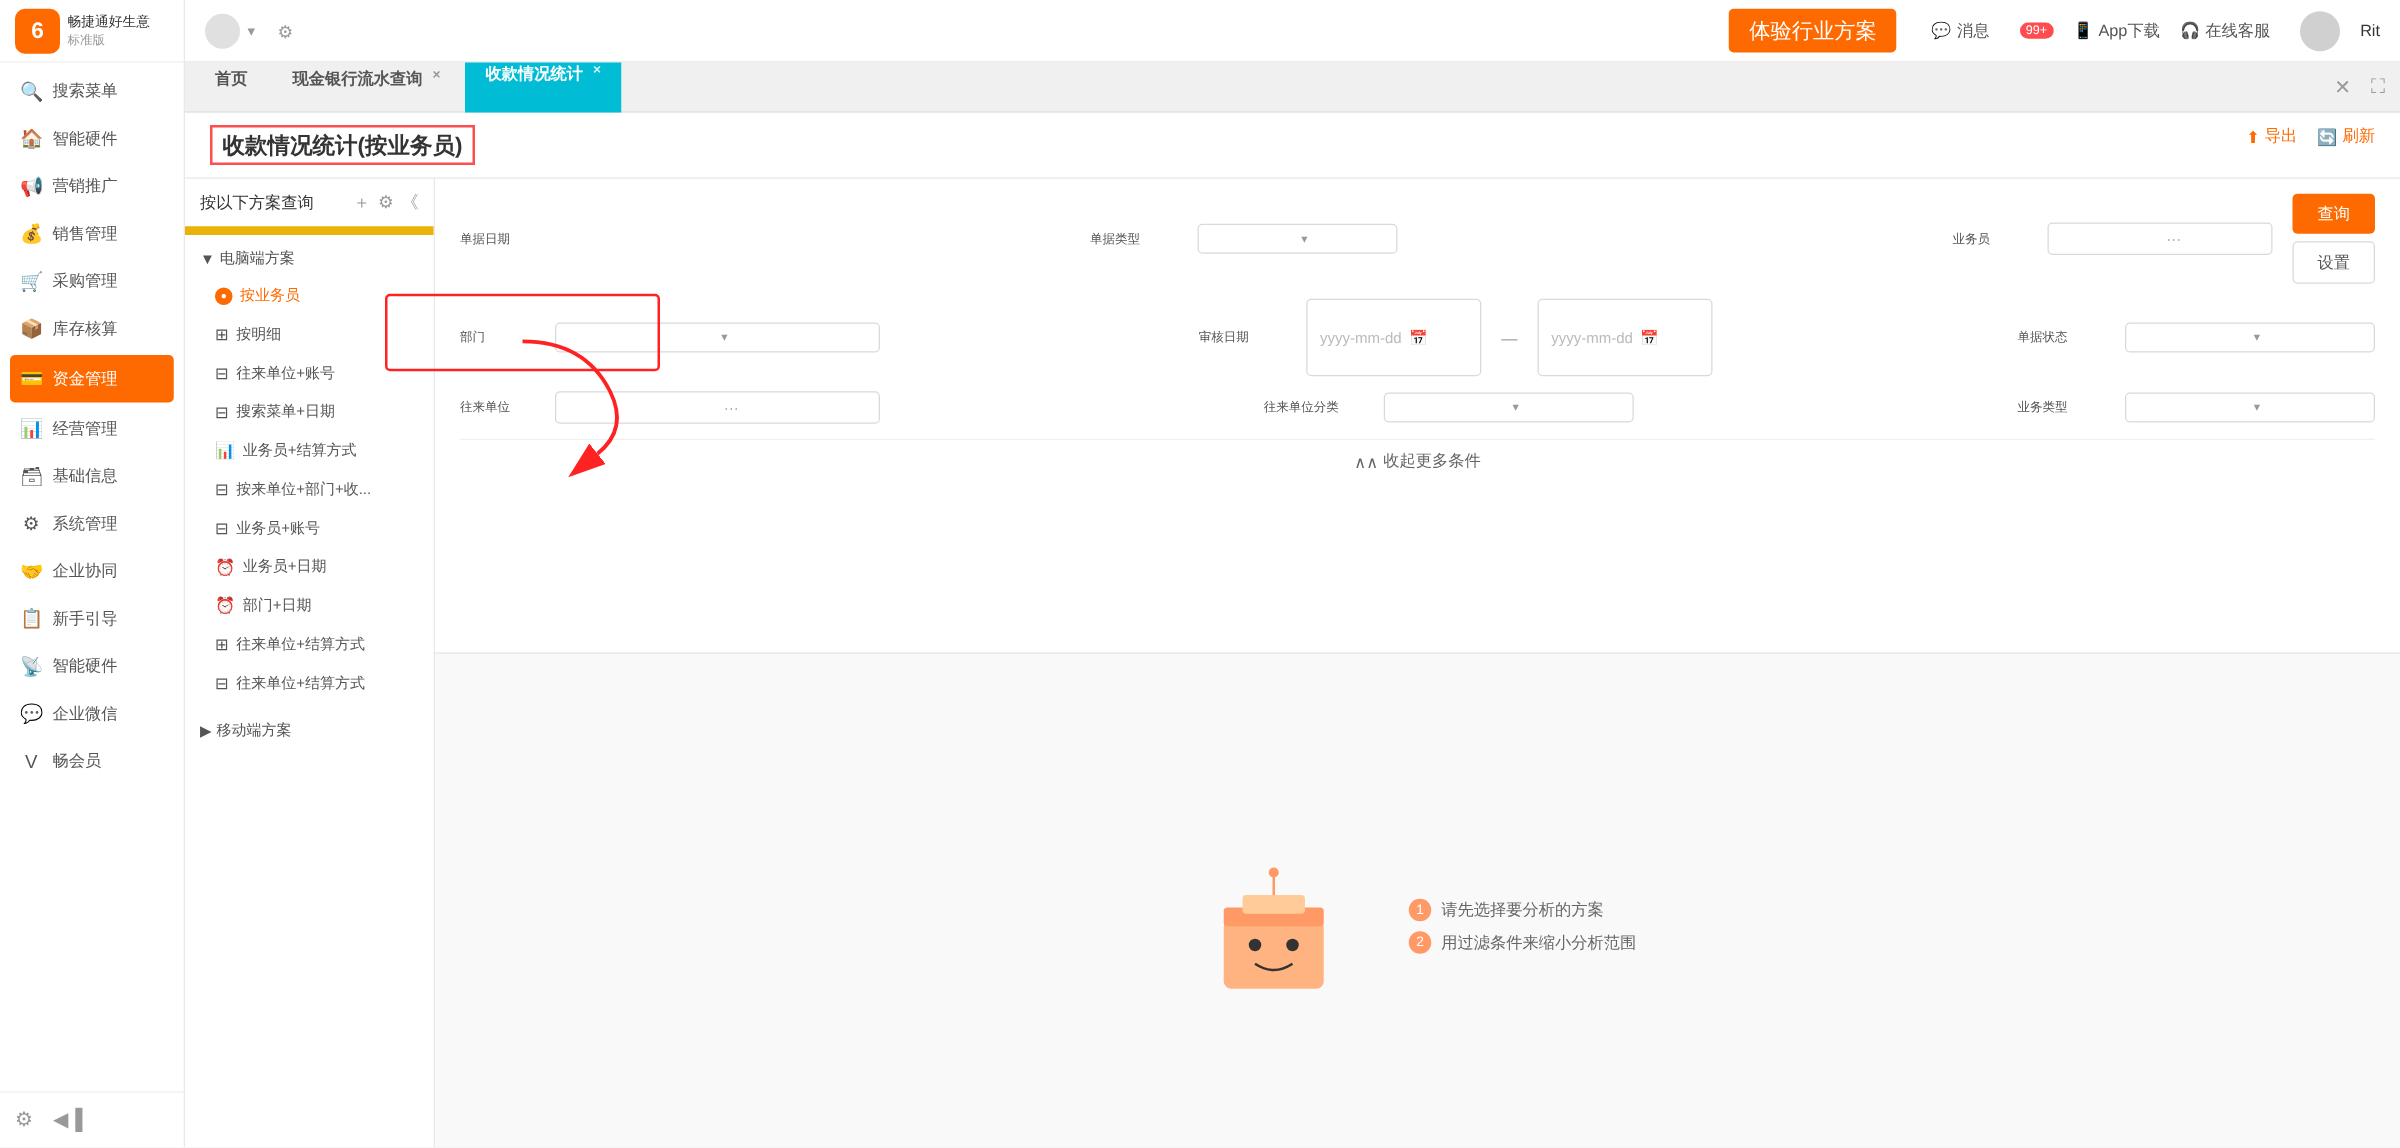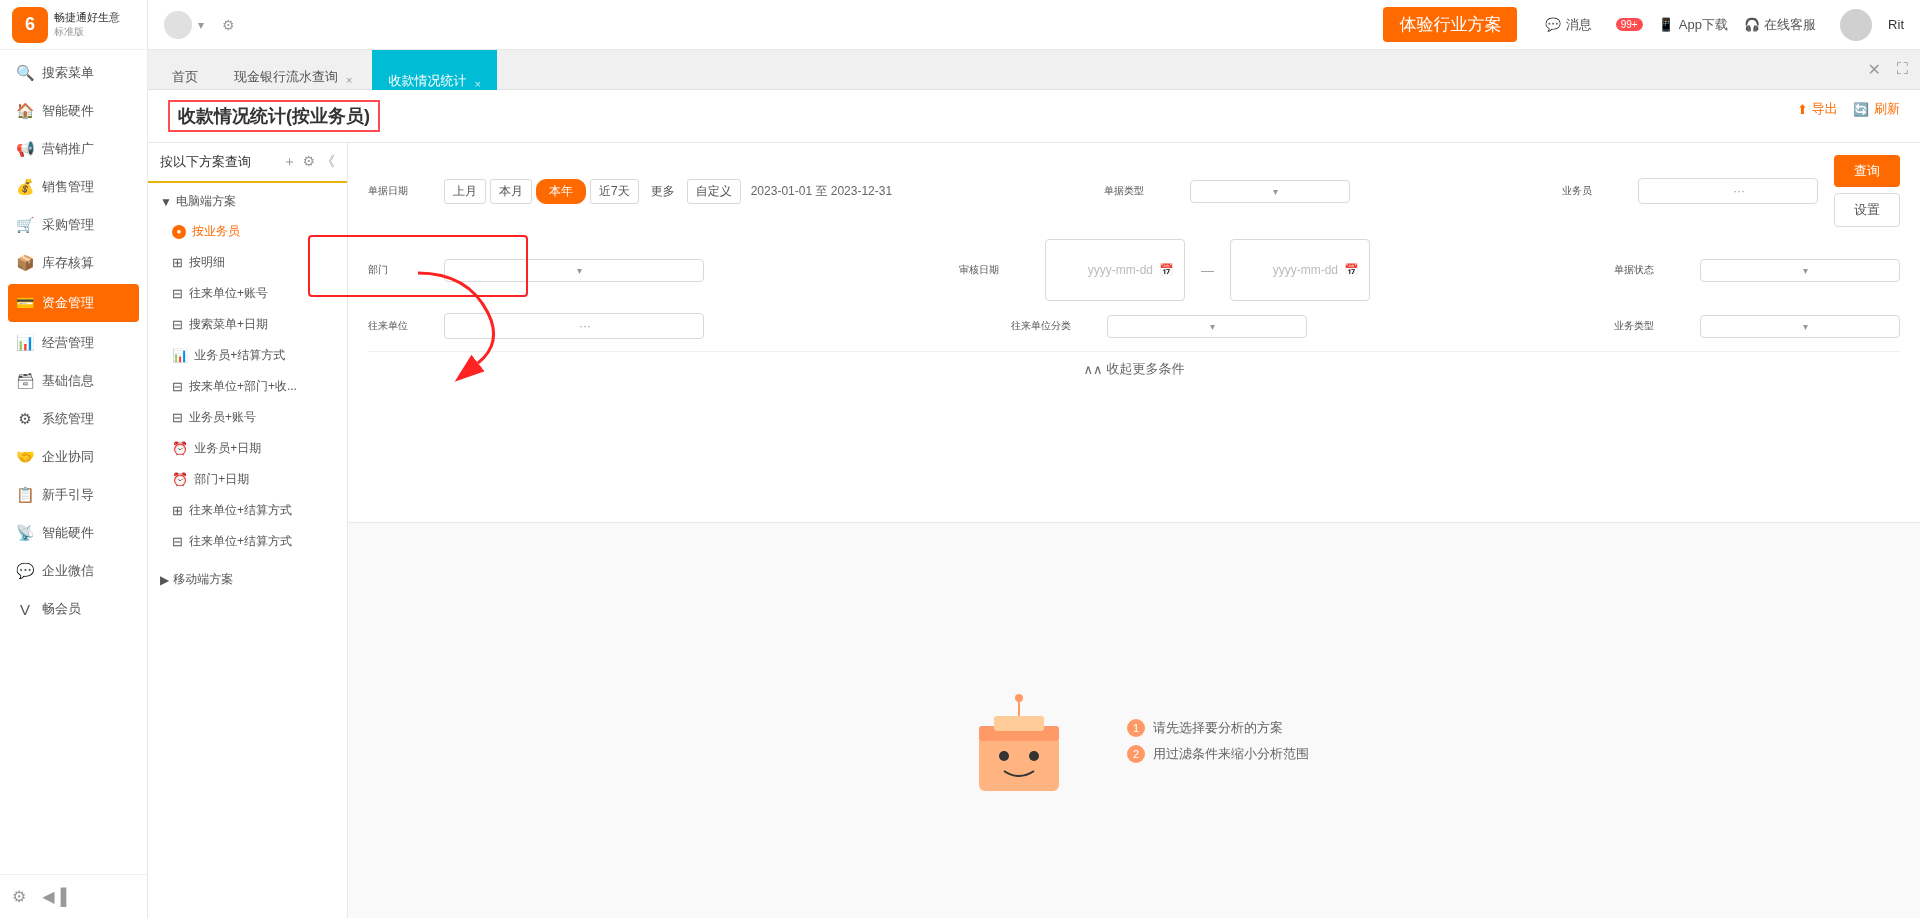--- a/index.html
+++ b/index.html
@@ -137,27 +137,28 @@
       align-items: center;
       padding: 0 8px;
       gap: 4px;
       border-bottom: 1px solid #e0e0e0;
       position: relative;
     }
     .tab {
       height: 32px;
       padding: 0 16px;
       display: flex;
-      align-items: flex-end;
+      align-items: flex-start;
       gap: 6px;
       font-size: 13px;
       cursor: pointer;
       border-radius: 4px 4px 0 0;
       color: #555;
       background: transparent;
+      font-weight: bold;
     }
     .tab.active {
       background: #00bcd4;
       color: #fff;
       height: 40px;
       border-radius: 0;
     }
     .tab-home { color: #555; }
     .tab-close { font-size: 11px; color: #999; cursor: pointer; margin-left: 2px; }
     .tab.active .tab-close { color: rgba(255,255,255,0.8); }
@@ -220,21 +221,21 @@
       overflow-y: auto;
       flex-shrink: 0;
     }
     .scheme-header {
       display: flex;
       align-items: center;
       padding: 10px 12px;
       font-size: 13px;
       color: #333;
       font-weight: 500;
-      border-bottom: 2px solid #eab308;
+      border-bottom: 7px solid #eab308;
       gap: 4px;
     }
     .scheme-header-actions {
       margin-left: auto;
       display: flex;
       gap: 6px;
     }
     .scheme-icon-btn { color: #999; cursor: pointer; font-size: 14px; }
     .scheme-section {
       padding: 4px 0;
@@ -331,21 +332,20 @@
       display: flex;
       align-items: center;
       border: 1px solid #d9d9d9;
       border-radius: 4px;
       padding: 23px 10px;
       font-size: 12px;
       color: #aaa;
       min-width: 140px;
       gap: 6px;
       background: #fff;
-      justify-content: flex-end;
     }
     .filter-dash { color: #999; font-size: 13px; }
     .filter-dots { color: #999; cursor: pointer; margin-left: 4px; }
     .collapse-btn {
       display: flex;
       align-items: center;
       gap: 4px;
       color: #666;
       font-size: 13px;
       cursor: pointer;
@@ -663,29 +663,20 @@
           </div>
         </div>
       </div>
 
       <div style="flex:1;display:flex;flex-direction:column;overflow:hidden;">
 
         <div class="filter-panel">
 
           <div class="filter-row">
             <span class="filter-label">单据日期</span>
-            <div class="filter-date-btns">
-              <button class="date-btn">上月</button>
-              <button class="date-btn">本月</button>
-              <button class="date-btn active">本年</button>
-              <button class="date-btn">近7天</button>
-              <button class="filter-more-btn">更多</button>
-              <button class="date-btn">自定义</button>
-              <span class="date-range-text">2023-01-01 至 2023-12-31</span>
-            </div>
             <div style="flex:1;"></div>
             <span class="filter-label" style="min-width:70px;">单据类型</span>
             <div class="filter-select">
               <span></span>
               <span class="arrow">▾</span>
             </div>
             <div style="flex:1;"></div>
             <span class="filter-label">业务员</span>
             <div class="filter-select" style="min-width:180px;">
               <span></span>

